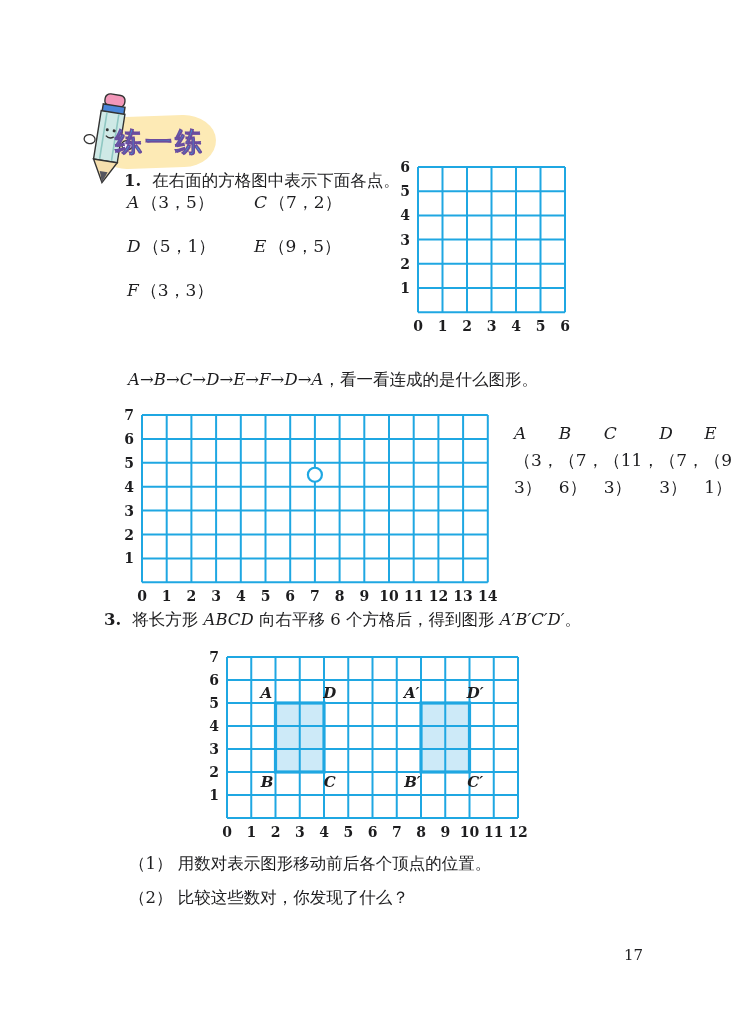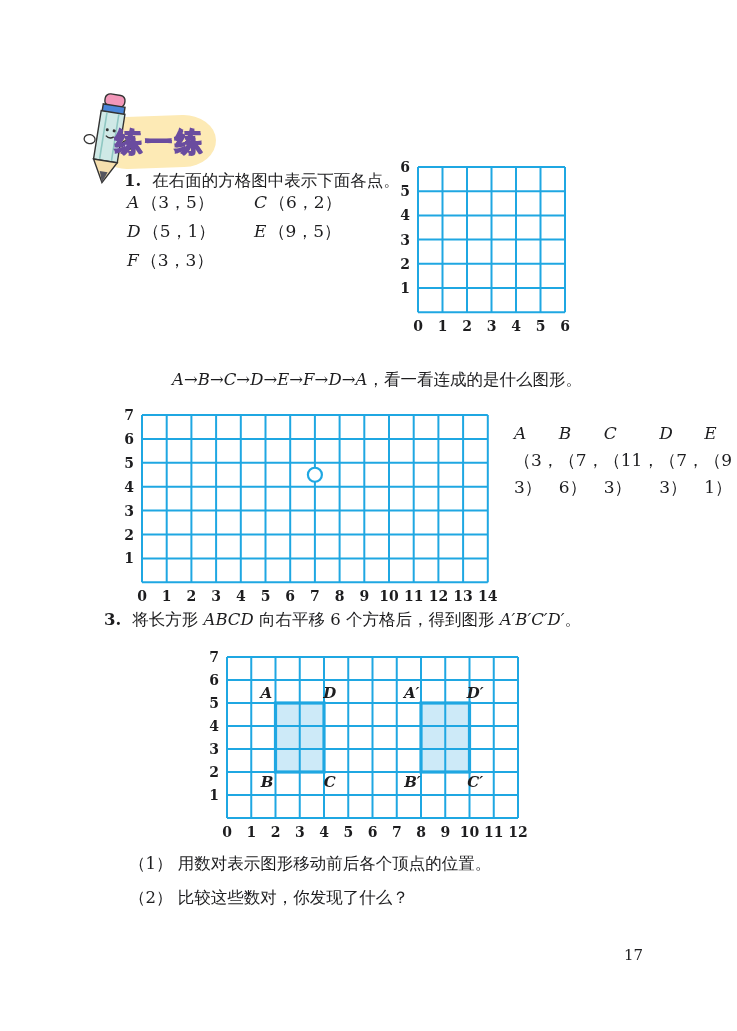--- a/index.html
+++ b/index.html
@@ -9,41 +9,41 @@
 
   
   .badge{position:absolute;left:82px;top:92px;width:150px;height:96px;}
   .blob{position:absolute;left:16px;top:24px;width:118px;height:52px;
         background:var(--badge-bg,#fdeab5);
         border-radius:30px 34px 34px 30px / 25px 27px 27px 25px;
         transform:rotate(-2deg);}
   .pencil{position:absolute;left:0;top:0;}
   .badge-label{position:absolute;left:33px;top:32px;
         font-family:"DejaVu Sans",sans-serif;
-        font-size:27px;font-weight:bold;letter-spacing:3px;
+        font-size:27px;font-weight:normal;letter-spacing:3px;
         color:var(--badge-fg,#2cb4ea);
         -webkit-text-stroke:1.5px #6a4c9f;
         text-shadow:1px 1px 0 #6a4c9f;}
 
   
   .line{position:absolute;font-size:16.5px;line-height:22px;white-space:nowrap;}
   .pnum{font-weight:bold;margin-right:11px;}
   .p1-heading{left:104px;top:170px;margin-left:20px;}
   .p2-line1{left:104px;top:341px;}
-  .p2-line2{left:128px;top:369px;margin-left:44px;}
+  .p2-line2{left:128px;top:369px;}
   .p3-line{left:104px;top:609px;}
   .sub1{left:129px;top:853px;}
   .sub2{left:129px;top:887px;}
   .pageno{left:624px;top:944px;font-size:15px;}
 
   i, .pn{font-family:"DejaVu Serif",serif;font-style:italic;}
 
   
   .points1{position:absolute;left:127px;top:192px;display:grid;
-           grid-template-columns:127px 150px;row-gap:8px;
+           grid-template-columns:127px 150px;row-gap:23px;
            font-size:17px;line-height:21px;}
   .points2{position:absolute;left:514px;top:420px;display:flex;
            flex-direction:row;font-size:17px;line-height:27px;}
   .pt .pn{margin-right:2px;}
 
   
   .grid{position:absolute;}
   #grid1{left:390px;top:159px;}
   #grid2{left:114px;top:407px;}
   #grid3{left:199px;top:649px;}
@@ -75,21 +75,21 @@
       </g>
     </svg>
     <span class="badge-label">练一练</span>
   </div>
 
   <div class="line p1-heading">
     <span class="pnum">1.</span><span>在右面的方格图中表示下面各点。</span>
   </div>
   <div class="points1">
     <span class="pt"><i class="pn">A</i><span>（3，5）</span></span>
-    <span class="pt"><i class="pn">C</i><span>（6，2）</span></span>
+    <span class="pt"><i class="pn">C</i><span>（7，2）</span></span>
     <span class="pt"><i class="pn">D</i><span>（5，1）</span></span>
     <span class="pt"><i class="pn">E</i><span>（9，5）</span></span>
     <span class="pt"><i class="pn">F</i><span>（3，3）</span></span>
   </div>
   <div id="grid1" class="grid"><svg width="193" height="179.2">
         <line x1="28" y1="8" x2="28" y2="153.2" stroke="#1fa7e2" stroke-width="2"></line>
         <line x1="52.5" y1="8" x2="52.5" y2="153.2" stroke="#1fa7e2" stroke-width="2"></line>
         <line x1="77" y1="8" x2="77" y2="153.2" stroke="#1fa7e2" stroke-width="2"></line>
         <line x1="101.5" y1="8" x2="101.5" y2="153.2" stroke="#1fa7e2" stroke-width="2"></line>
         <line x1="126" y1="8" x2="126" y2="153.2" stroke="#1fa7e2" stroke-width="2"></line>

